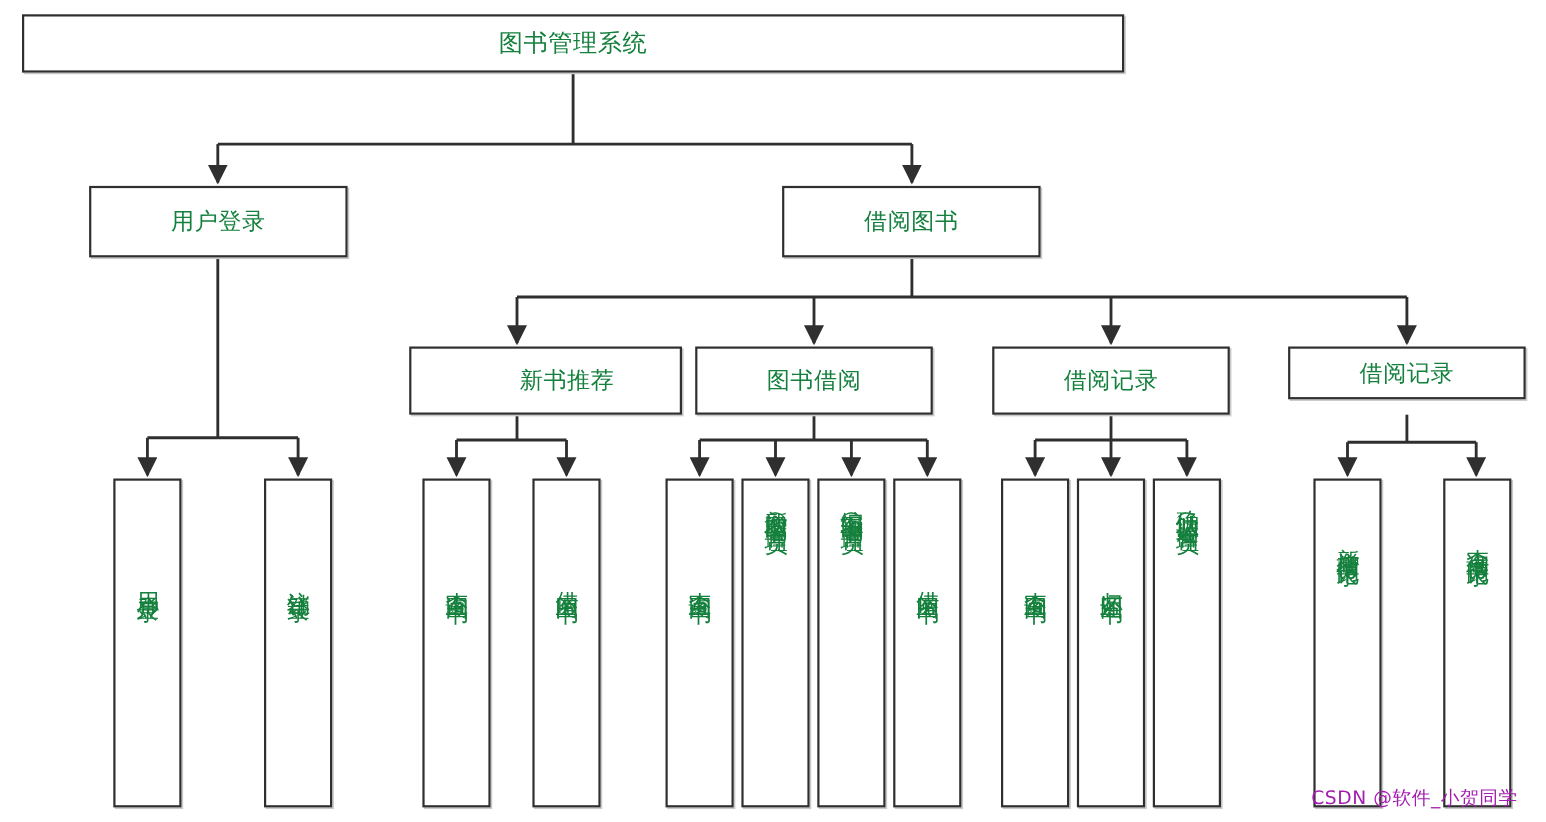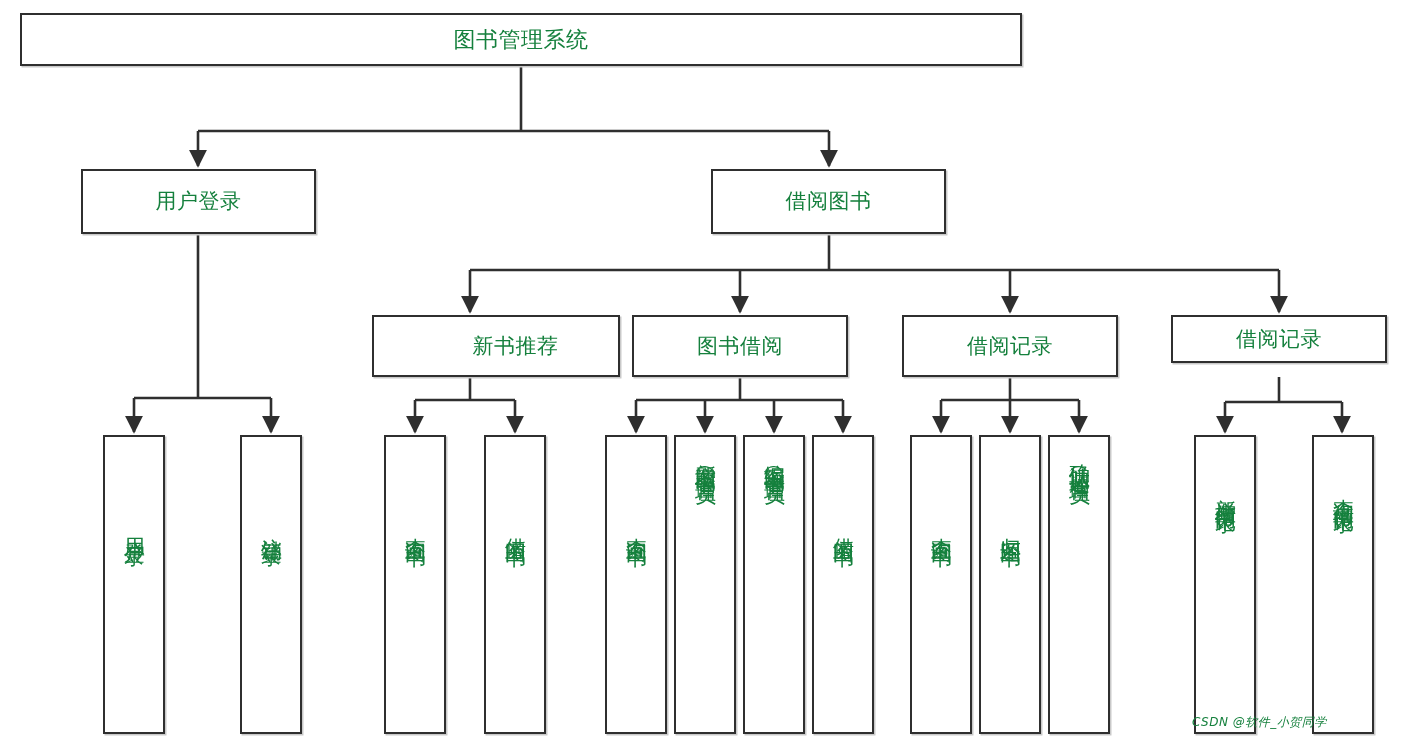--- a/index.html
+++ b/index.html
@@ -62,26 +62,25 @@
     font-size: 21px;
     letter-spacing: 3px;
     line-height: 1;
     text-align: center;
     white-space: nowrap;
   }
   #watermark {
     position: absolute;
     left: 1192px;
     top: 714px;
-    font-size: 12px;
-    color: #15803d;
+    font-size: 17px;
+    color: #a21caf;
     letter-spacing: 0.5px;
     white-space: nowrap;
     user-select: none;
-    font-style: italic;
   }
 </style>
 </head>
 <body>
 
 <div id="diagram-root">
 
   <svg id="edge-layer" viewBox="0 0 1405 747" xmlns="http://www.w3.org/2000/svg">
     <defs>
       <marker id="arrow" viewBox="0 0 10 10" refX="9" refY="5" markerWidth="7" markerHeight="7" orient="auto-start-reverse">

